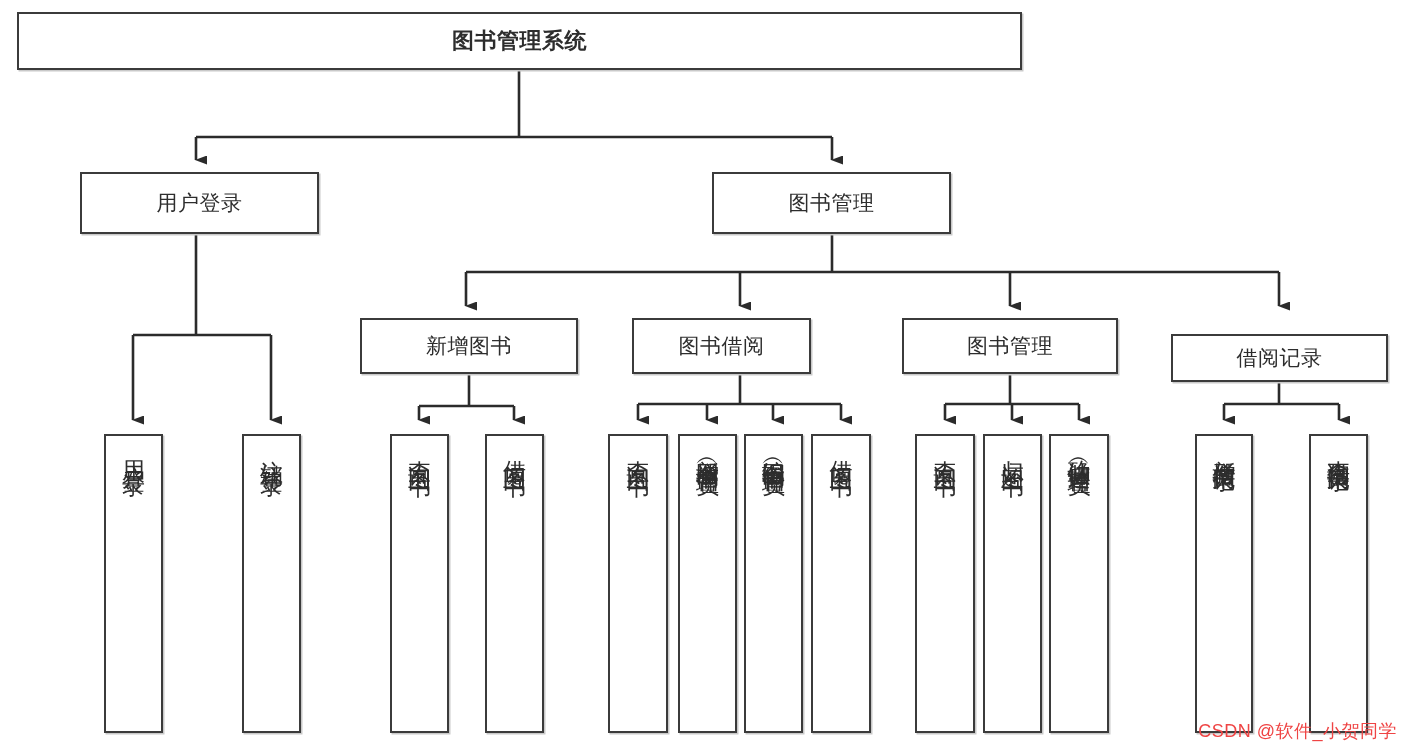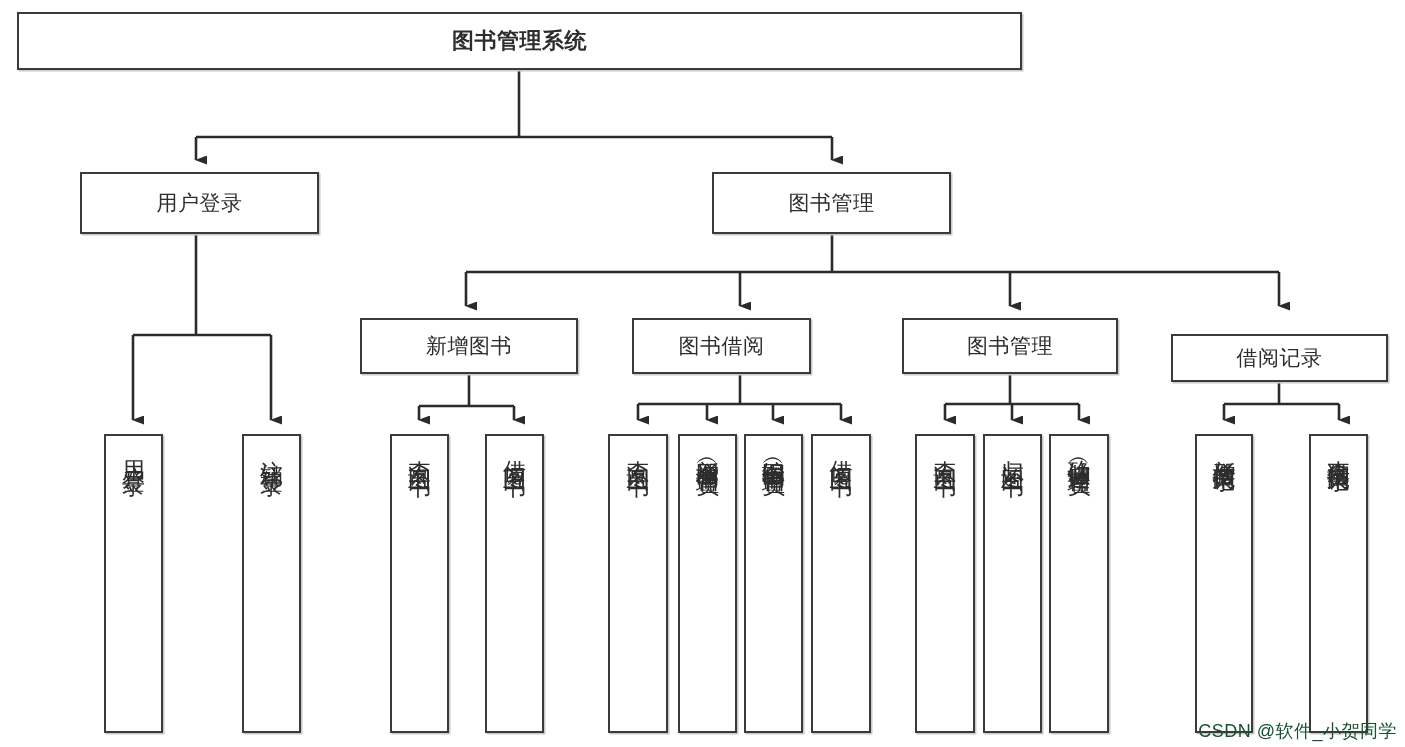--- a/index.html
+++ b/index.html
@@ -48,21 +48,21 @@
     font-size:23px;
     line-height:1.0;
     letter-spacing:5px;
   }
   .node.v.tall .label{font-size:23px;letter-spacing:2px;}
 
   #watermark{
     position:absolute;
     right:8px;bottom:4px;
     font-size:18px;
-    color:#14532d;
+    color:#ef4444;
     letter-spacing:0.5px;
     user-select:none;
     white-space:nowrap;
   }
 </style>
 </head>
 <body>
 
 <div id="diagram-root">
 

